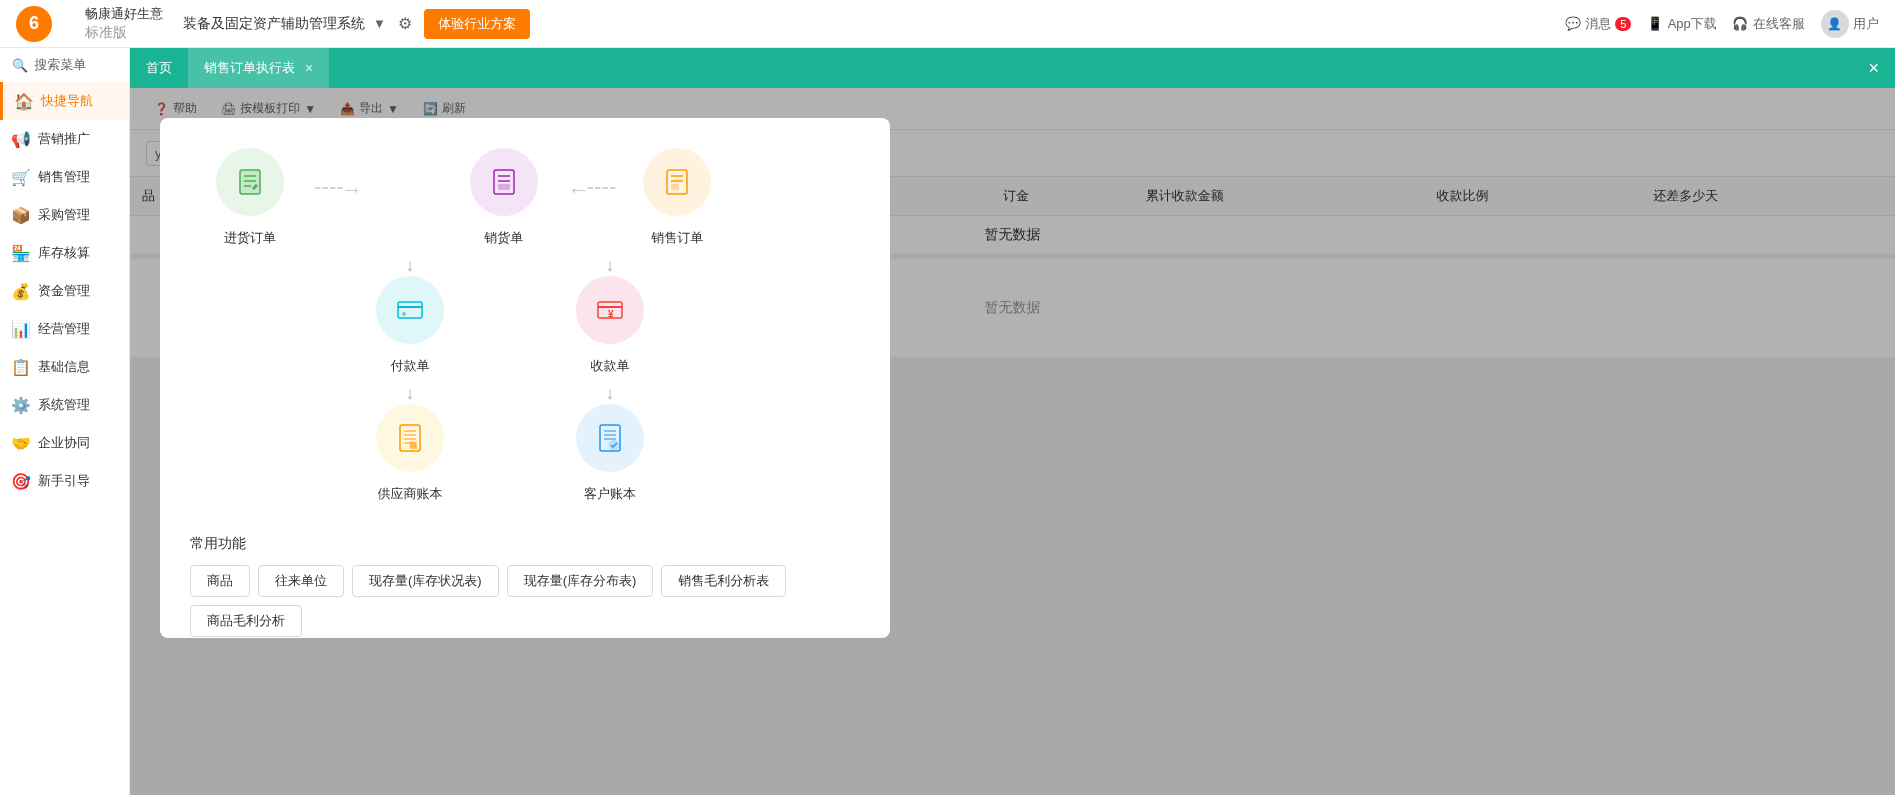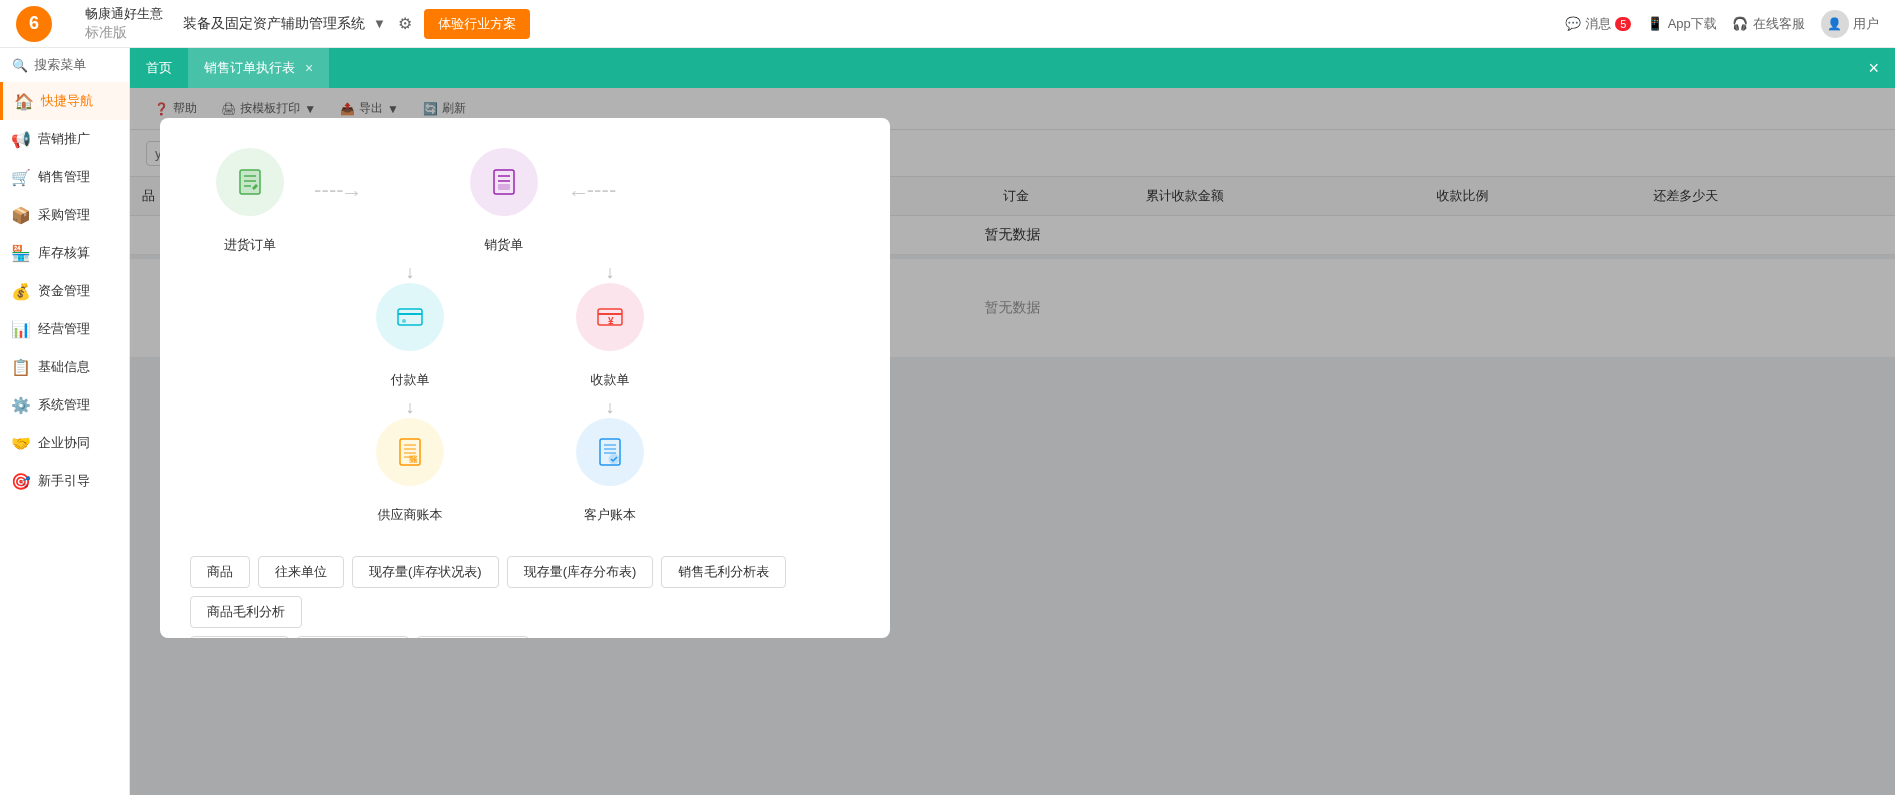--- a/index.html
+++ b/index.html
@@ -67,21 +67,21 @@
     .flow-node { display: flex; flex-direction: column; align-items: center; width: 120px; }
     .flow-circle { width: 68px; height: 68px; border-radius: 50%; display: flex; align-items: center; justify-content: center; font-size: 26px; }
     .flow-circle.green { background: #e8f5e9; color: #4caf50; }
     .flow-circle.red { background: #fce4ec; color: #e91e63; }
     .flow-circle.purple { background: #f3e5f5; color: #9c27b0; }
     .flow-circle.orange { background: #fff3e0; color: #ff9800; }
     .flow-circle.teal { background: #e0f7fa; color: #00bcd4; }
     .flow-circle.pink { background: #fce4ec; color: #f44336; }
     .flow-circle.orange2 { background: #fff8e1; color: #ff9800; }
     .flow-circle.blue { background: #e3f2fd; color: #2196f3; }
-    .flow-label { font-size: 13px; color: #333; margin-top: 20px; }
+    .flow-label { font-size: 13px; color: #333; margin-top: 13px; }
     .flow-arrow-h { font-size: 20px; color: #bbb; margin: 0 4px; margin-bottom: 22px; display: flex; align-items: center; }
     
     
     .common-functions { margin-top: 8px; }
     .common-title { font-size: 14px; color: #333; margin-bottom: 12px; }
     .func-buttons { display: flex; flex-wrap: wrap; gap: 8px; }
     .func-btn { border: 1px solid #d9d9d9; background: white; border-radius: 4px; padding: 6px 16px; font-size: 13px; cursor: pointer; color: #333; }
 
     .no-data { color: #999; font-size: 14px; text-align: center; padding: 20px; }
   </style>
@@ -284,20 +284,31 @@
                       <rect x="10" y="18" width="12" height="6" rx="1" fill="#9c27b0" opacity="0.3"></rect>
                     </svg>
                   </div>
                   <span class="flow-label">销货单</span>
                 </div>
 
                 <div class="flow-arrow-h">
                   <span style="color:#ccc; font-size: 22px; letter-spacing: -3px;">←- - - -</span>
                 </div>
 
+                <div class="flow-node">
+                  <div class="flow-circle orange">
+                    <svg width="32" height="32" viewBox="0 0 32 32" fill="none">
+                      <rect x="6" y="4" width="20" height="24" rx="2" fill="#fff3e0" stroke="#ff9800" stroke-width="1.5"></rect>
+                      <line x1="10" y1="10" x2="22" y2="10" stroke="#ff9800" stroke-width="1.5"></line>
+                      <line x1="10" y1="15" x2="22" y2="15" stroke="#ff9800" stroke-width="1.5"></line>
+                      <rect x="10" y="18" width="8" height="6" rx="1" fill="#ff9800" opacity="0.3"></rect>
+                    </svg>
+                  </div>
+                  <span class="flow-label">销售订单</span>
+                </div>
               </div>
 
               <div class="flow-row" style="margin-bottom: 0;">
                 <div style="width:120px;"></div>
                 <div style="width:40px;"></div>
                 <div style="width:120px; text-align:center;">
                   <span style="color:#bbb; font-size:18px;">↓</span>
                 </div>
                 <div style="width:80px;"></div>
                 <div style="width:120px; text-align:center;">
@@ -375,20 +386,21 @@
                       <circle cx="20" cy="23" r="5" fill="#2196f3" opacity="0.2" stroke="#2196f3" stroke-width="1"></circle>
                       <path d="M17 23 L19 25 L23 21" stroke="#2196f3" stroke-width="1.5" fill="none"></path>
                     </svg>
                   </div>
                   <span class="flow-label">客户账本</span>
                 </div>
               </div>
             </div>
 
             <div class="common-functions">
+              <div class="common-title">常用功能</div>
               <div class="func-buttons">
                 <button class="func-btn">商品</button>
                 <button class="func-btn">往来单位</button>
                 <button class="func-btn">现存量(库存状况表)</button>
                 <button class="func-btn">现存量(库存分布表)</button>
                 <button class="func-btn">销售毛利分析表</button>
                 <button class="func-btn">商品毛利分析</button>
               </div>
               <div class="func-buttons" style="margin-top:8px;">
                 <button class="func-btn">销售排行榜</button>

